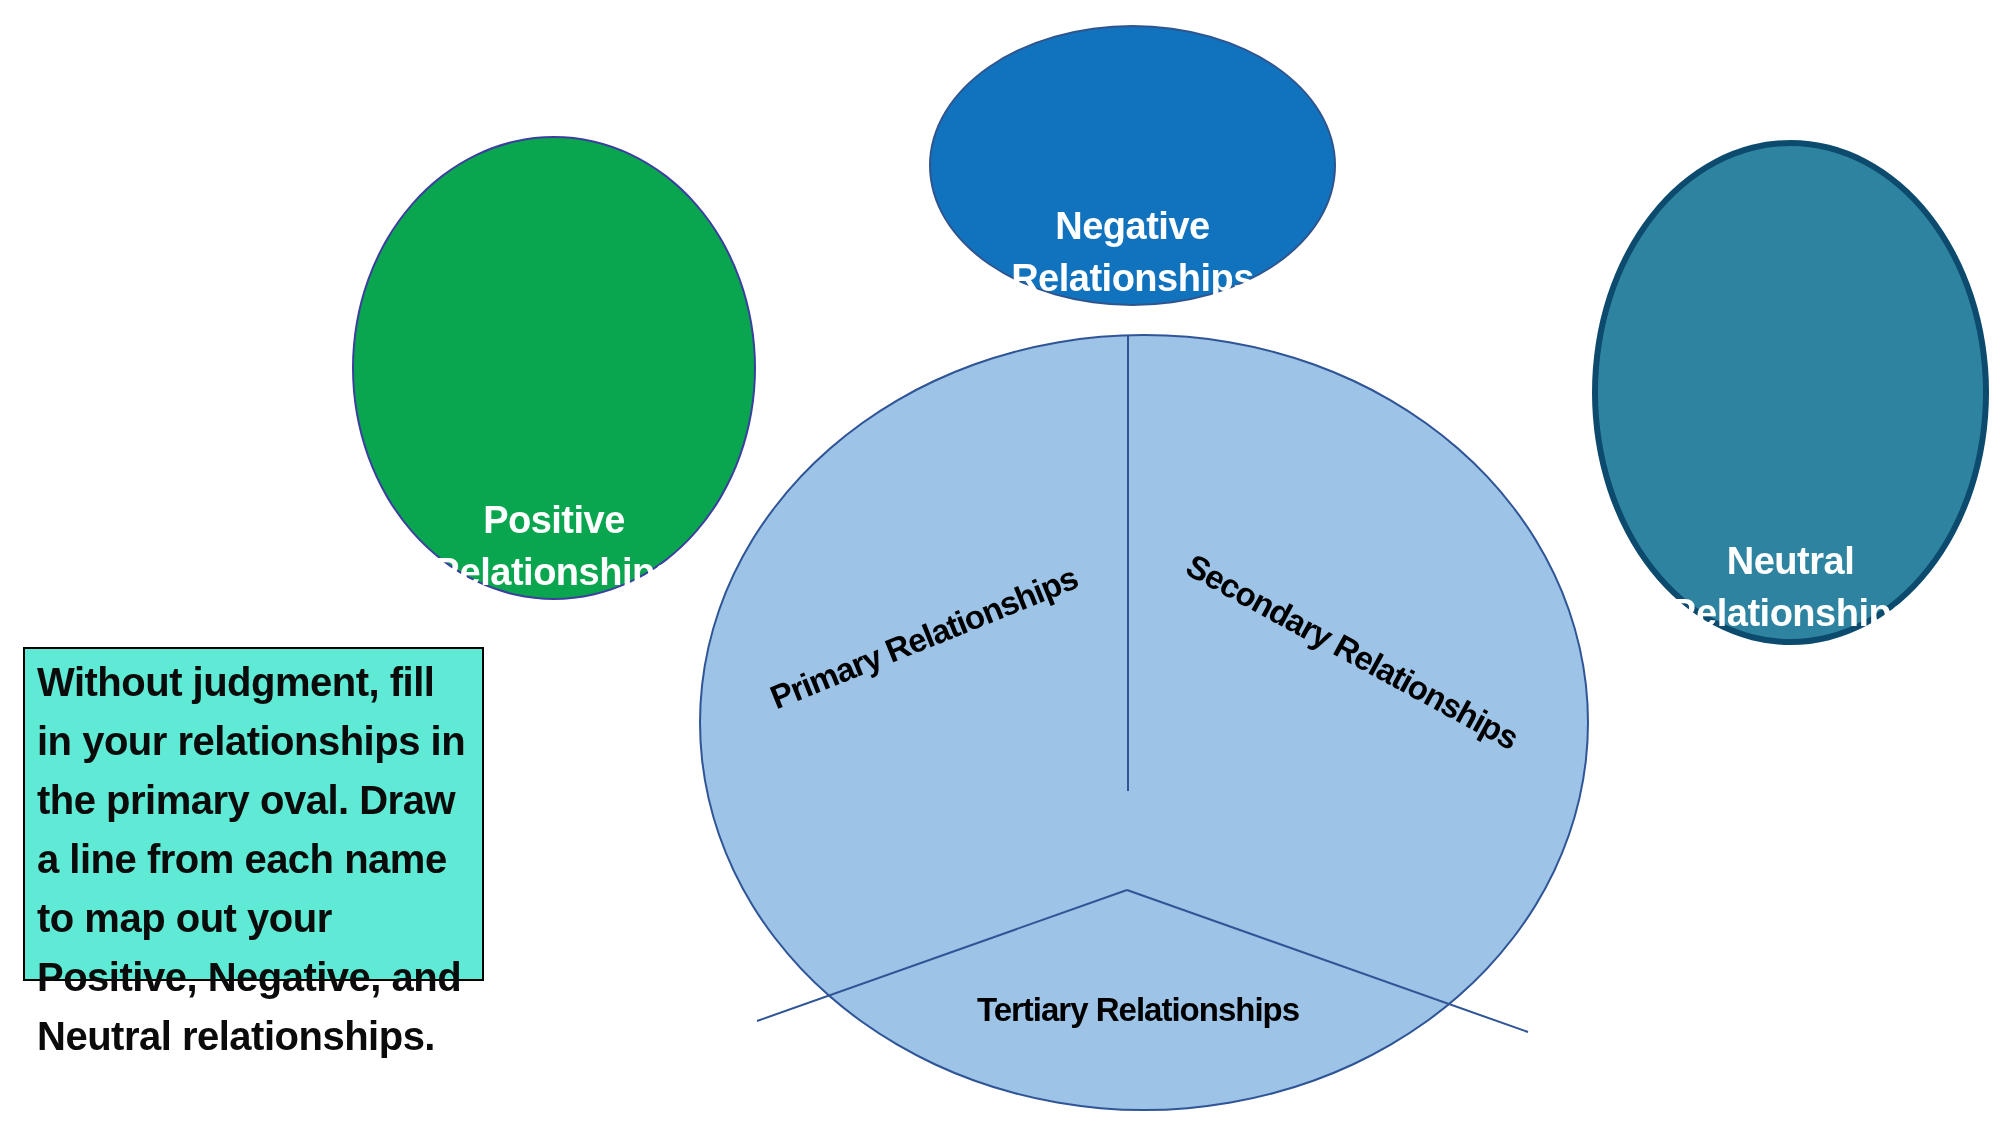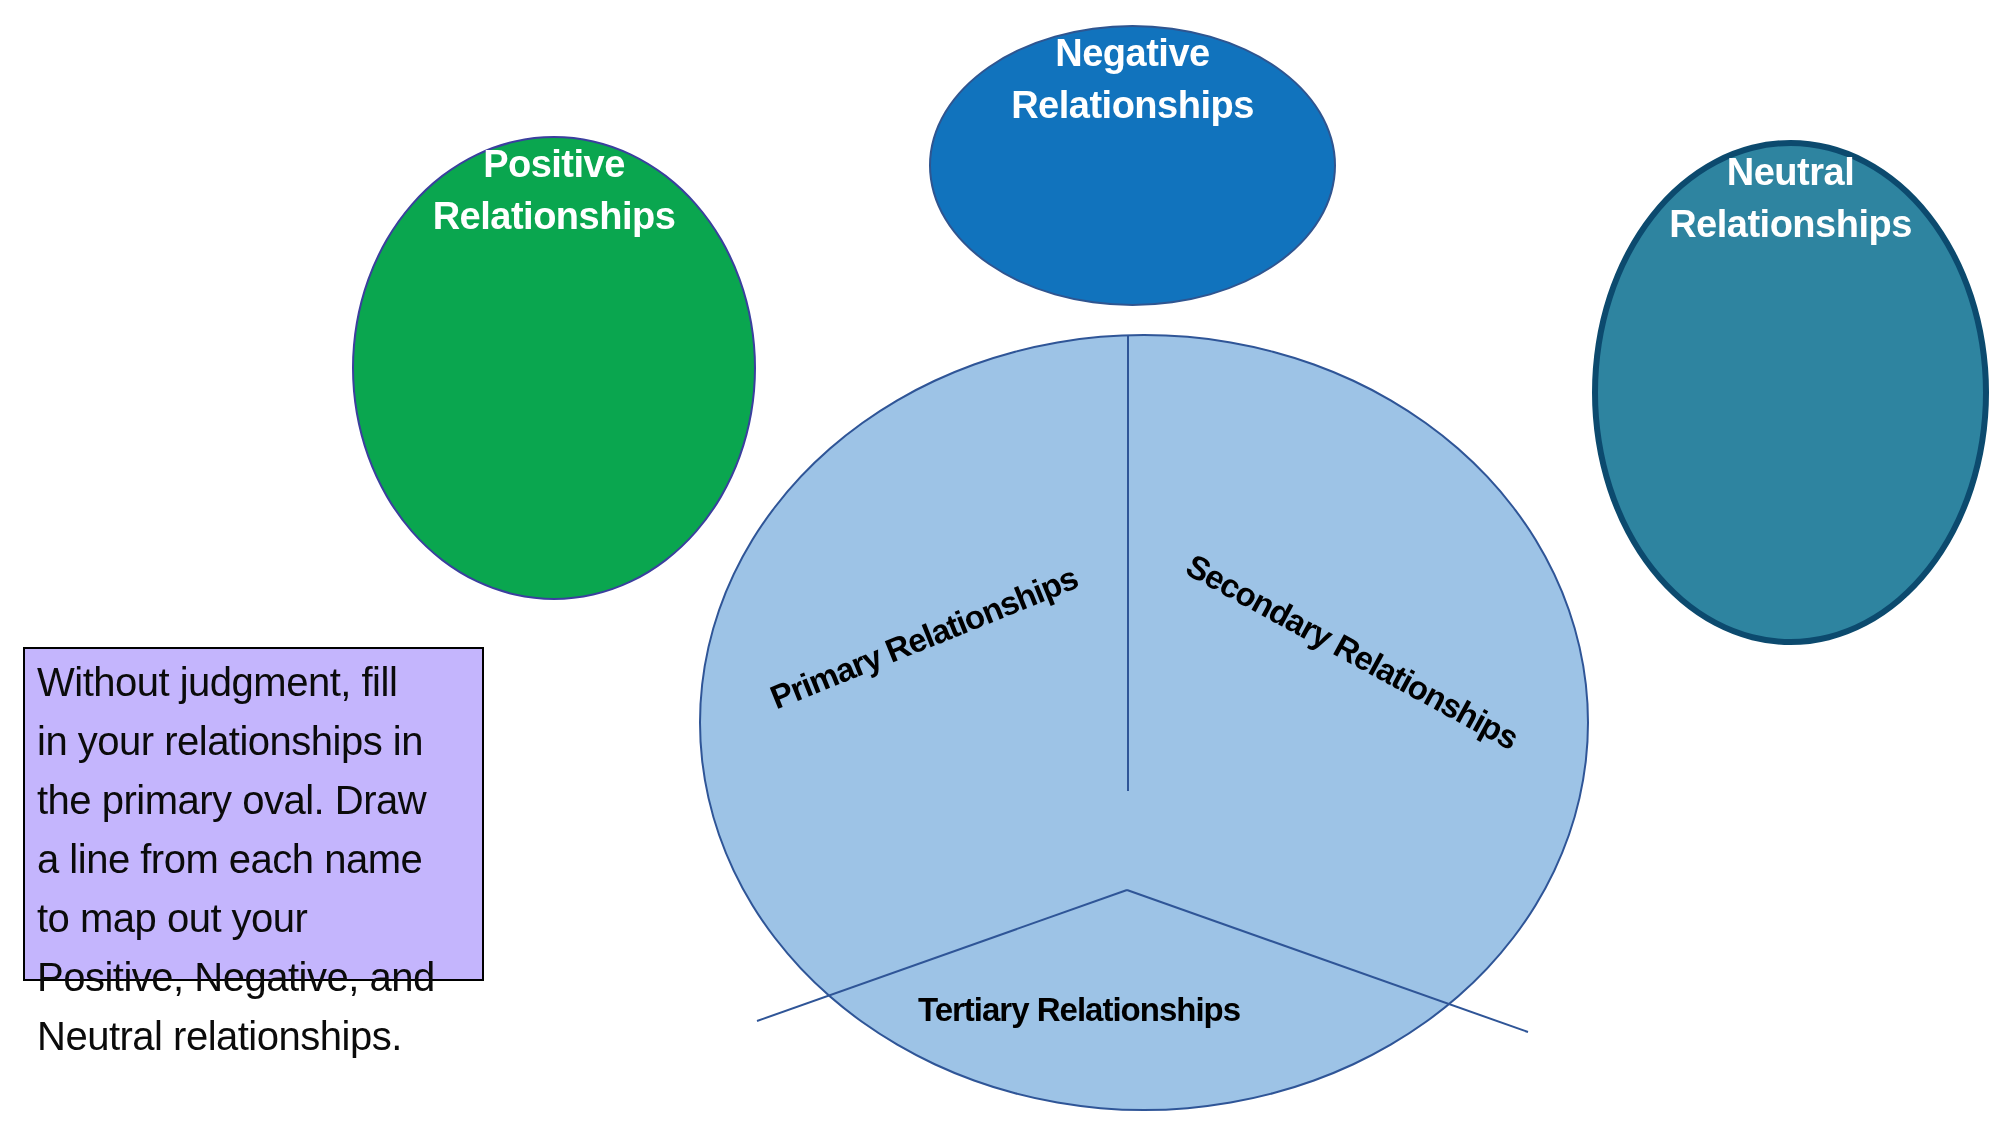--- a/index.html
+++ b/index.html
@@ -9,21 +9,21 @@
     height: 1122px;
     background: #ffffff;
     overflow: hidden;
     font-family: "Liberation Sans", sans-serif;
   }
 
   .ellipse {
     position: absolute;
     border-radius: 50%;
     display: flex;
-    align-items: flex-start;
+    align-items: flex-end;
     justify-content: center;
     box-sizing: border-box;
     text-align: center;
   }
   .ellipse .lbl {
     white-space: pre-line;
     font-weight: bold;
     color: #ffffff;
     font-size: 38px;
     line-height: 52px;
@@ -62,30 +62,31 @@
     position: absolute;
     font-weight: bold;
     color: #000000;
     font-size: 33px;
     letter-spacing: -1px;
     white-space: nowrap;
     transform: translate(-50%, -50%);
   }
   .label-primary   { left: 924px;  top: 638px;  transform: translate(-50%,-50%) rotate(-22deg); }
   .label-secondary { left: 1352px; top: 652px;  transform: translate(-50%,-50%) rotate(28.5deg); }
-  .label-tertiary  { left: 1079px; top: 1010px; }
+  .label-tertiary  { left: 1138px; top: 1010px; }
 
   .instruction-box {
     position: absolute;
     left: 23px; top: 647px;
     width: 461px; height: 334px;
     box-sizing: border-box;
     border: 2px solid #000000;
-    background: #c4b5fd;
+    background: #5eead4;
     padding: 4px 12px;
+    font-weight: bold;
   }
   .instruction-box .txt {
     white-space: pre-line;
     font-size: 40px;
     line-height: 59px;
     letter-spacing: -0.5px;
     color: #0b0b0b;
   }
 </style>
 </head>

